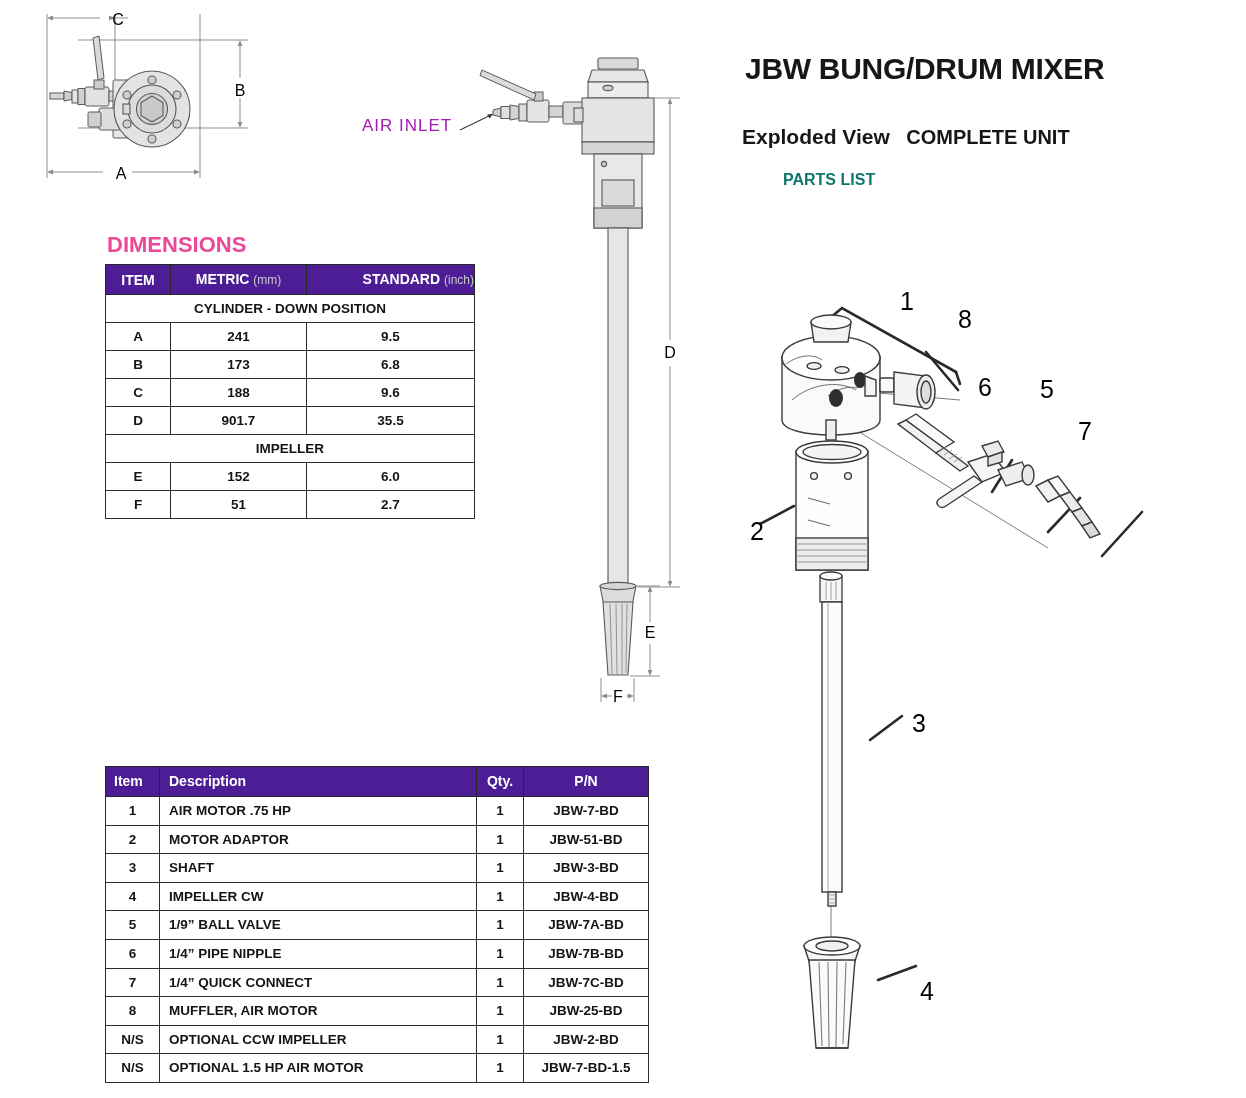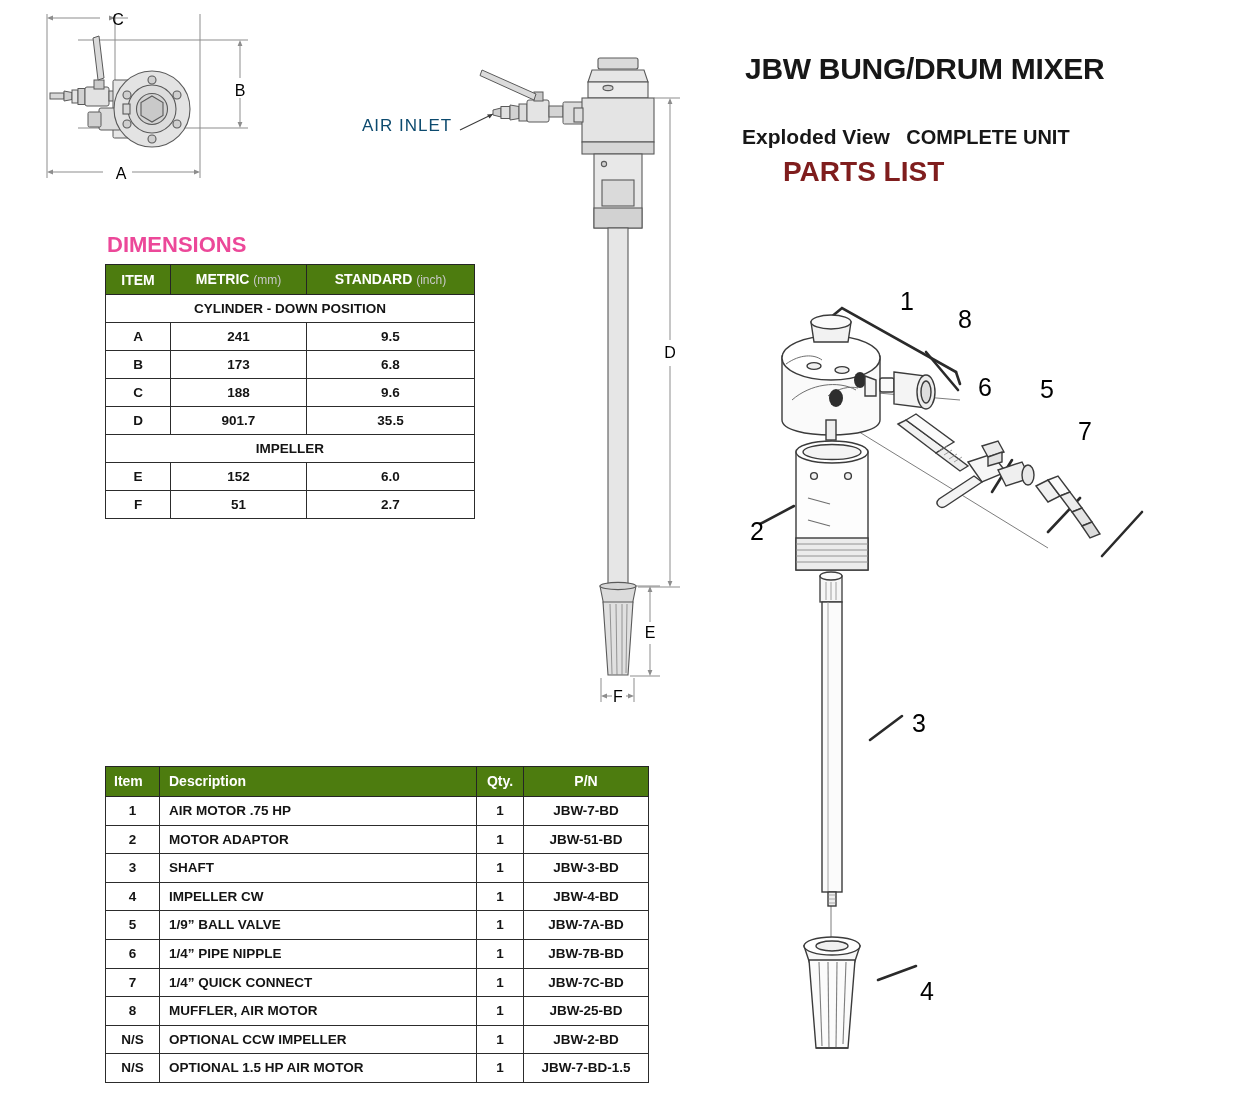--- a/index.html
+++ b/index.html
@@ -18,70 +18,70 @@
     color:#171717;white-space:nowrap;
   }
   #subtitle-row{left:742px;top:125px;width:460px;white-space:nowrap;}
   #subtitle-exploded{
     font-size:21px;font-weight:bold;color:#171717;
   }
   #subtitle-complete{
     font-size:20px;font-weight:bold;color:#171717;margin-left:12px;
   }
   #subtitle-partslist{
-    left:783px;top:156px;font-size:28px;font-weight:bold;color:#7f1d1d;white-space:nowrap;
+    left:783px;top:171px;font-size:16px;font-weight:bold;color:#0f766e;white-space:nowrap;
   }
 
   #dimensions-heading{
     left:107px;top:232px;font-size:22px;font-weight:bold;color:#ec4899;
   }
 
   
   table.dt{
     border-collapse:collapse;
     font-size:13.5px;font-weight:bold;color:#141414;
     background:#fff;
   }
   table.dt td,table.dt th{
     border:1.5px solid #2c2c2c;
     padding:0;height:27px;line-height:27px;
     text-align:center;vertical-align:middle;
     background:#fff;
   }
   table.dt thead th{
-    background:#4d7c0f;color:#ffffff;border-color:#252525;
+    background:#4c1d95;color:#ffffff;border-color:#252525;
     height:28px;line-height:28px;font-size:14px;
   }
   .unit{font-weight:normal;font-size:12px;color:#c9c9c9;}
   .sectionrow td{font-size:13.5px;font-weight:bold;}
 
   
   #dims-table{left:105px;top:264px;}
   #dims-table .c-item{width:64px;}
   #dims-table .c-metric{width:135px;}
-  #dims-table .c-std{width:167px;}
+  #dims-table .c-std{width:167px;text-align:right;}
 
   
   #parts-table{left:105px;top:766px;font-size:13.5px;}
   #parts-table thead th{height:29px;line-height:29px;}
   #parts-table td,#parts-table th{height:27.6px;line-height:27.6px;}
   #parts-table .c-pitem{width:45px;}
   #parts-table .c-desc{width:307px;text-align:left;padding-left:9px;}
   #parts-table .c-qty{width:46px;}
   #parts-table .c-pn{width:124px;}
   #parts-table thead .c-pitem,#parts-table thead .c-desc{text-align:left;padding-left:9px;}
   #parts-table thead .c-pitem{padding-left:8px;}
 
   
   .dimlabel{
     font-size:16px;color:#3a3a3a;font-family:"Liberation Sans",sans-serif;
     background:#fff;padding:0 3px;
   }
   #air-inlet-label{
-    left:362px;top:116px;font-size:17px;letter-spacing:1px;color:#0c4a6e;
+    left:362px;top:116px;font-size:17px;letter-spacing:1px;color:#a21caf;
     white-space:nowrap;
   }
   .callout{
     font-size:25px;color:#2a2a2a;font-family:"Liberation Sans",sans-serif;
     font-weight:normal;
   }
 
   svg{display:block;}
   #svg-topview{left:0px;top:0px;}
   #svg-elevation{left:360px;top:30px;}

